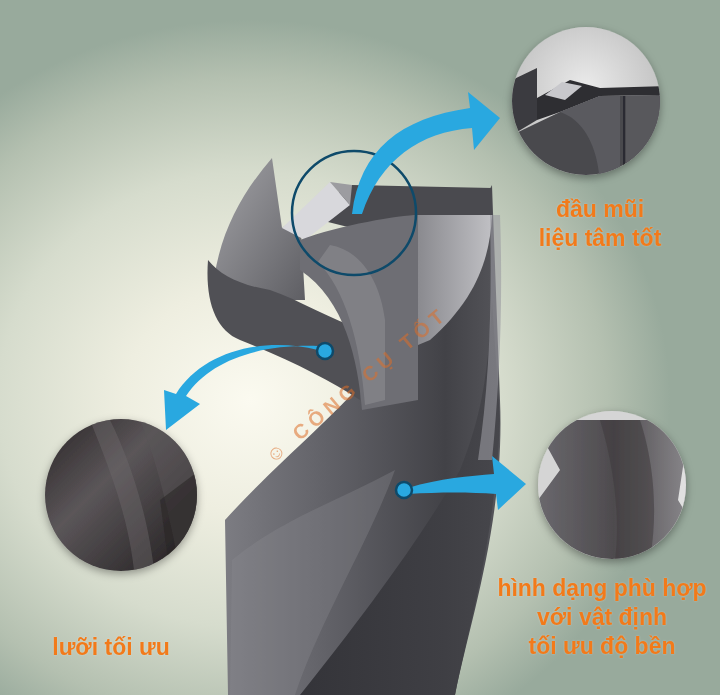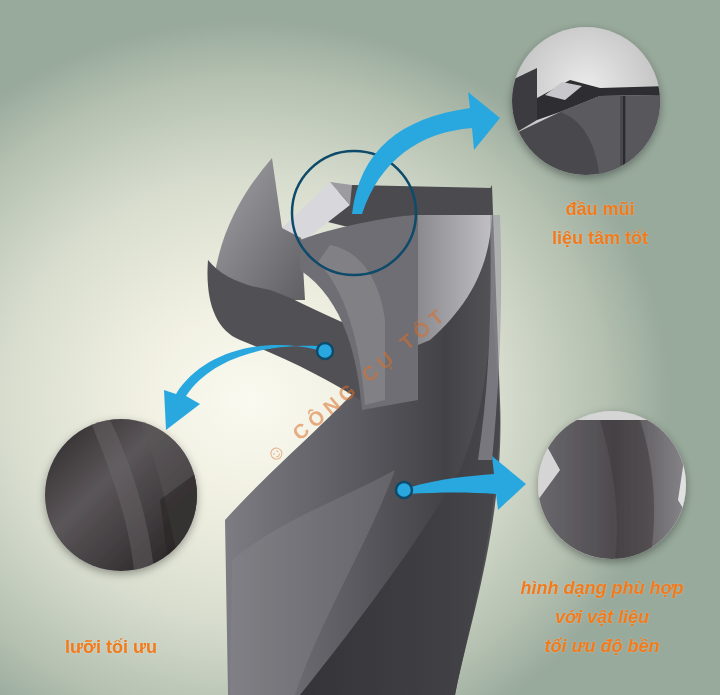--- a/index.html
+++ b/index.html
@@ -21,30 +21,30 @@
     }
     .stage svg.main {
       position: absolute;
       left: 0;
       top: 0;
     }
     .label {
       position: absolute;
       color: #f27a1a;
       font-weight: bold;
-      font-size: 18px;
+      font-size: 23px;
       line-height: 29px;
       text-align: center;
       text-shadow: 0 0 2px rgba(255,255,255,0.35);
       white-space: nowrap;
     }
     .label span { display: block; }
     #label-tip { left: 530px; top: 195px; width: 140px; }
     #label-edge { left: 36px; top: 612px; width: 150px; margin-top: 21px; }
-    #label-shape { left: 484px; top: 574px; width: 236px; font-style: italic; }
+    #label-shape { left: 484px; top: 574px; width: 236px; }
     .watermark {
       position: absolute;
       left: 268px;
       top: 448px;
       transform: rotate(-40deg);
       transform-origin: left center;
       color: rgba(220, 110, 40, 0.55);
       font-weight: bold;
       font-size: 20px;
       letter-spacing: 5px;
@@ -188,16 +188,16 @@
     <span>đầu mũi</span>
     <span>liệu tâm tốt</span>
   </div>
 
   <div class="label" id="label-edge">
     <span>lưỡi tối ưu</span>
   </div>
 
   <div class="label" id="label-shape">
     <span>hình dạng phù hợp</span>
-    <span>với vật liệu</span>
+    <span>với vật định</span>
     <span>tối ưu độ bền</span>
   </div>
 </div>
 
 </body></html>

